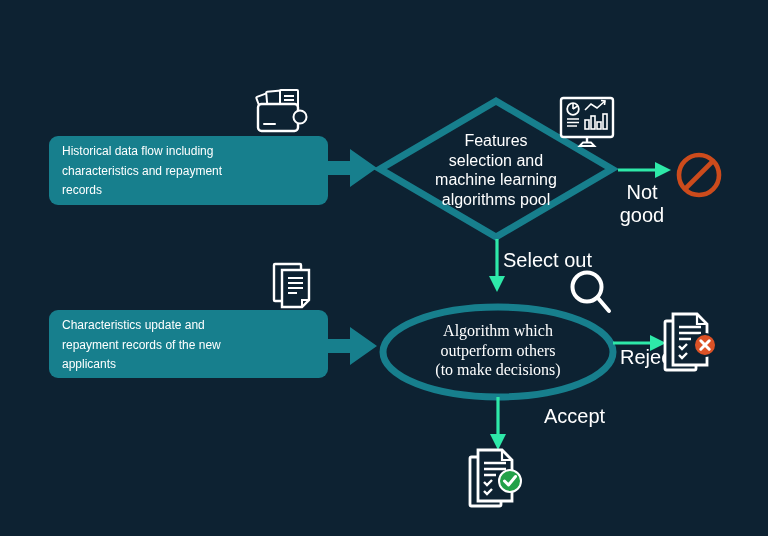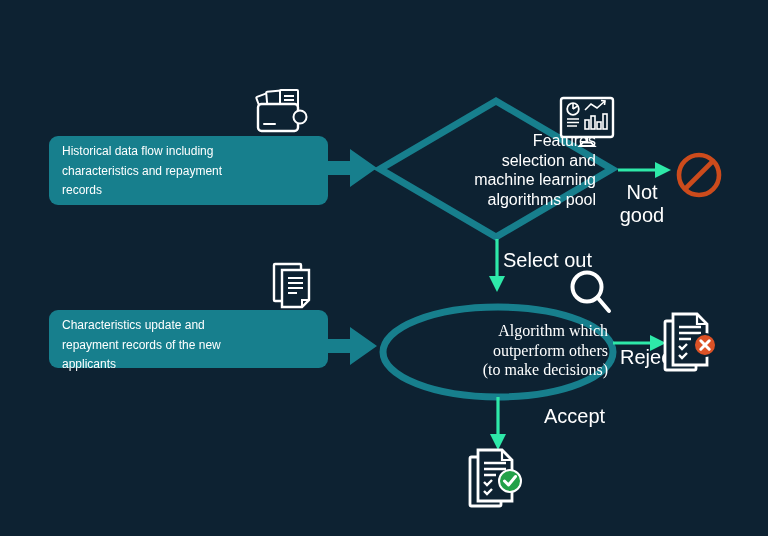--- a/index.html
+++ b/index.html
@@ -20,27 +20,27 @@
   .flow-box{
     position:absolute;left:49px;width:279px;
     background:var(--teal,#177f8d);
     border-radius:9px;
     color:var(--white,#fff);
     font-size:12px;line-height:19.5px;
     padding:6px 13px;box-sizing:border-box;
     white-space:pre-line;
   }
   .box1{top:136px;height:69px;}
-  .box2{top:310px;height:58px;}
+  .box2{top:310px;height:68px;}
   .abs{position:absolute;}
   .shape-text{
     position:absolute;
     color:var(--white,#fff);
     font-size:16px;line-height:19.5px;
-    text-align:right;white-space:pre-line;
+    text-align:center;white-space:pre-line;
   }
   .diamond-text{left:396px;top:131px;width:200px;}
   .ellipse-text{left:388px;top:321px;width:220px;font-family:Liberation Serif, serif;}
   .label{
     position:absolute;
     color:var(--white,#fff);
     font-size:20px;
   }
   .label-not-good{left:604px;top:181px;width:76px;text-align:center;}
   .label-select-out{left:503px;top:249px;}

